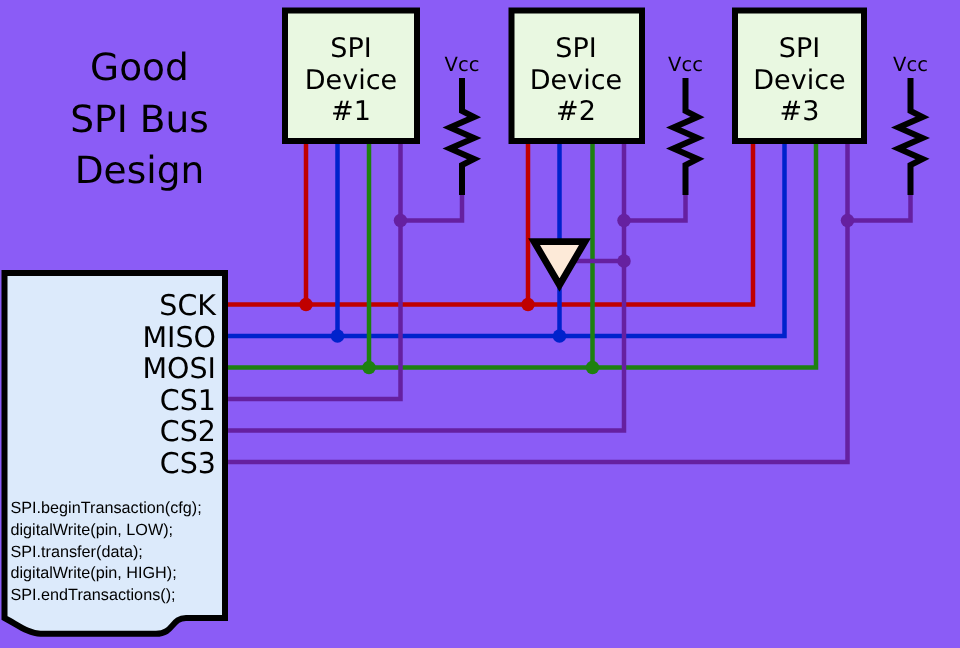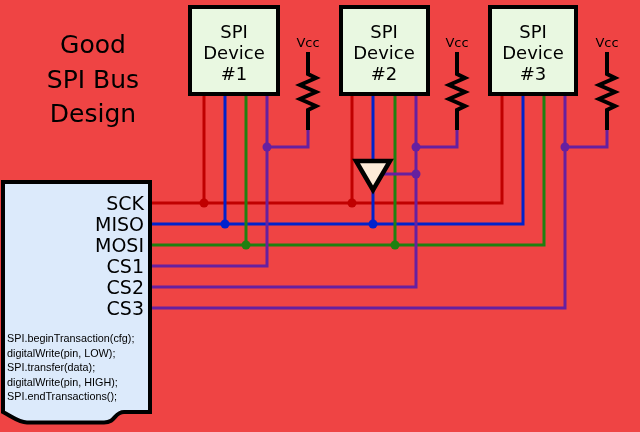--- a/index.html
+++ b/index.html
@@ -1,16 +1,16 @@
 <!DOCTYPE html>
 <html><head>
 <meta charset="utf-8">
 <style>
   html,body{margin:0;padding:0;background:#ffffff;}
-  .stage{position:relative;width:640px;height:432px;background:#ef4444;overflow:hidden;text-decoration:underline;}
+  .stage{position:relative;width:640px;height:432px;background:#8b5cf6;overflow:hidden;text-decoration:underline;}
   svg{display:block;}
   text{fill:#000;}
   .t-title{font:25px "DejaVu Sans", sans-serif;}
   .t-device{font:18px "DejaVu Sans", sans-serif;}
   .t-vcc{font:13px "DejaVu Sans", sans-serif;}
   .t-signal{font:19px "DejaVu Sans", sans-serif;}
   .t-code{font:10.8px "Liberation Sans", sans-serif;}
 </style>
 </head>
 <body>

